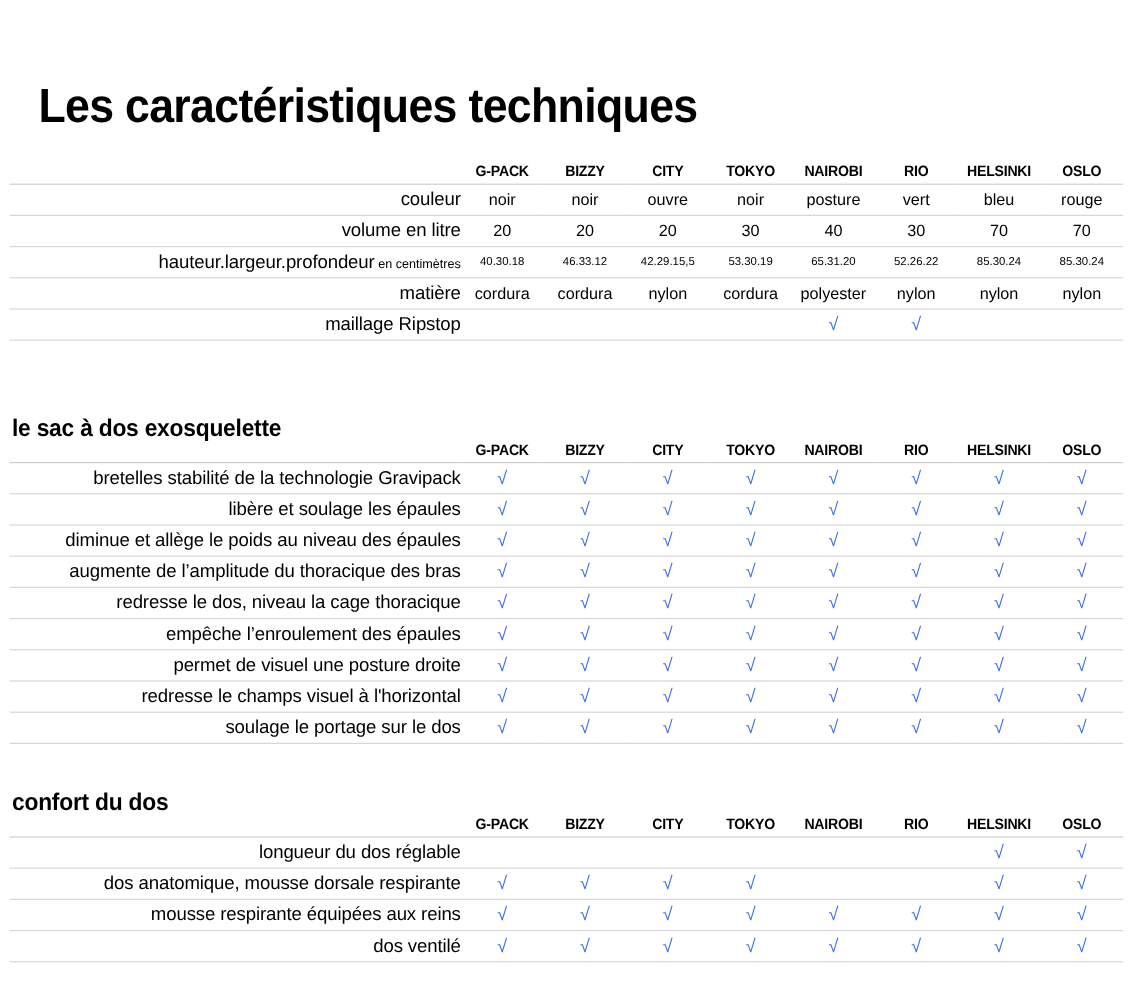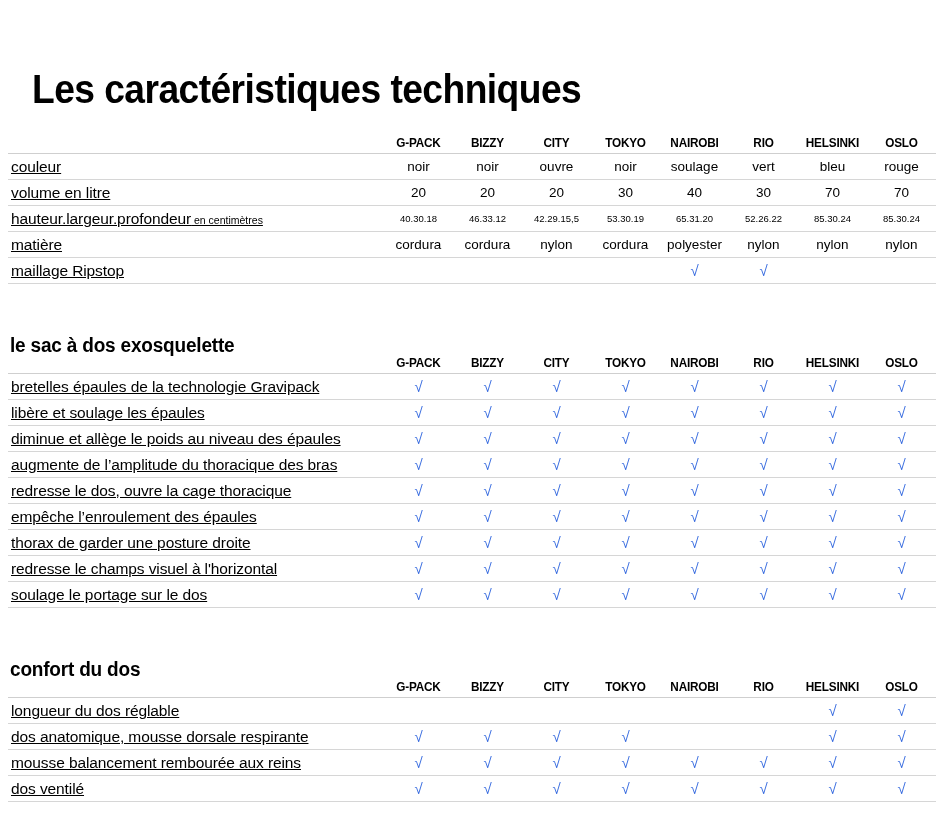--- a/index.html
+++ b/index.html
@@ -38,21 +38,21 @@
     white-space: nowrap;
   }
 
   
   .section {
     position: absolute;
     left: 8px;
     width: 928px;
   }
   #section-0 { top: 136px; }
-  #section-1 { top: 328px; }
+  #section-1 { top: 340px; }
   #section-2 { top: 652px; }
 
   .section-head {
     position: relative;
     height: 28px;
   }
   .section-title {
     position: absolute;
     left: 2px;
     bottom: 1px;
@@ -91,25 +91,24 @@
   }
 
   table.spec td {
     border-bottom: 1px solid #d6d6d6;
     height: 25px;
     padding: 0;
     vertical-align: middle;
   }
   table.spec td.label {
     font-size: 15.5px;
-    text-align: left;
+    text-align: right;
     padding-left: 3px;
     white-space: nowrap;
     letter-spacing: -0.1px;
-    text-decoration: underline;
   }
   table.spec td.label .sub {
     font-size: 10.5px;
     letter-spacing: 0;
   }
   table.spec td.val {
     font-size: 13.5px;
     text-align: center;
     white-space: nowrap;
   }
@@ -157,21 +156,21 @@
           <th class="col-head">OSLO</th>
         </tr>
       </thead>
       <tbody>
           <tr>
             <td class="label"><span>couleur</span></td>
             <td class="val">noir</td>
             <td class="val">noir</td>
             <td class="val">ouvre</td>
             <td class="val">noir</td>
-            <td class="val">soulage</td>
+            <td class="val">posture</td>
             <td class="val">vert</td>
             <td class="val">bleu</td>
             <td class="val">rouge</td>
           </tr>
           <tr>
             <td class="label"><span>volume en litre</span></td>
             <td class="val">20</td>
             <td class="val">20</td>
             <td class="val">20</td>
             <td class="val">30</td>
@@ -241,21 +240,21 @@
           <th class="col-head">CITY</th>
           <th class="col-head">TOKYO</th>
           <th class="col-head">NAIROBI</th>
           <th class="col-head">RIO</th>
           <th class="col-head">HELSINKI</th>
           <th class="col-head">OSLO</th>
         </tr>
       </thead>
       <tbody>
           <tr>
-            <td class="label"><span>bretelles épaules de la technologie Gravipack</span></td>
+            <td class="label"><span>bretelles stabilité de la technologie Gravipack</span></td>
             <td class="val"><span class="check" style="color: rgb(60, 111, 224);">√</span></td>
             <td class="val"><span class="check" style="color: rgb(60, 111, 224);">√</span></td>
             <td class="val"><span class="check" style="color: rgb(60, 111, 224);">√</span></td>
             <td class="val"><span class="check" style="color: rgb(60, 111, 224);">√</span></td>
             <td class="val"><span class="check" style="color: rgb(60, 111, 224);">√</span></td>
             <td class="val"><span class="check" style="color: rgb(60, 111, 224);">√</span></td>
             <td class="val"><span class="check" style="color: rgb(60, 111, 224);">√</span></td>
             <td class="val"><span class="check" style="color: rgb(60, 111, 224);">√</span></td>
           </tr>
           <tr>
@@ -285,21 +284,21 @@
             <td class="val"><span class="check" style="color: rgb(60, 111, 224);">√</span></td>
             <td class="val"><span class="check" style="color: rgb(60, 111, 224);">√</span></td>
             <td class="val"><span class="check" style="color: rgb(60, 111, 224);">√</span></td>
             <td class="val"><span class="check" style="color: rgb(60, 111, 224);">√</span></td>
             <td class="val"><span class="check" style="color: rgb(60, 111, 224);">√</span></td>
             <td class="val"><span class="check" style="color: rgb(60, 111, 224);">√</span></td>
             <td class="val"><span class="check" style="color: rgb(60, 111, 224);">√</span></td>
             <td class="val"><span class="check" style="color: rgb(60, 111, 224);">√</span></td>
           </tr>
           <tr>
-            <td class="label"><span>redresse le dos, ouvre la cage thoracique</span></td>
+            <td class="label"><span>redresse le dos, niveau la cage thoracique</span></td>
             <td class="val"><span class="check" style="color: rgb(60, 111, 224);">√</span></td>
             <td class="val"><span class="check" style="color: rgb(60, 111, 224);">√</span></td>
             <td class="val"><span class="check" style="color: rgb(60, 111, 224);">√</span></td>
             <td class="val"><span class="check" style="color: rgb(60, 111, 224);">√</span></td>
             <td class="val"><span class="check" style="color: rgb(60, 111, 224);">√</span></td>
             <td class="val"><span class="check" style="color: rgb(60, 111, 224);">√</span></td>
             <td class="val"><span class="check" style="color: rgb(60, 111, 224);">√</span></td>
             <td class="val"><span class="check" style="color: rgb(60, 111, 224);">√</span></td>
           </tr>
           <tr>
@@ -307,21 +306,21 @@
             <td class="val"><span class="check" style="color: rgb(60, 111, 224);">√</span></td>
             <td class="val"><span class="check" style="color: rgb(60, 111, 224);">√</span></td>
             <td class="val"><span class="check" style="color: rgb(60, 111, 224);">√</span></td>
             <td class="val"><span class="check" style="color: rgb(60, 111, 224);">√</span></td>
             <td class="val"><span class="check" style="color: rgb(60, 111, 224);">√</span></td>
             <td class="val"><span class="check" style="color: rgb(60, 111, 224);">√</span></td>
             <td class="val"><span class="check" style="color: rgb(60, 111, 224);">√</span></td>
             <td class="val"><span class="check" style="color: rgb(60, 111, 224);">√</span></td>
           </tr>
           <tr>
-            <td class="label"><span>thorax de garder une posture droite</span></td>
+            <td class="label"><span>permet de visuel une posture droite</span></td>
             <td class="val"><span class="check" style="color: rgb(60, 111, 224);">√</span></td>
             <td class="val"><span class="check" style="color: rgb(60, 111, 224);">√</span></td>
             <td class="val"><span class="check" style="color: rgb(60, 111, 224);">√</span></td>
             <td class="val"><span class="check" style="color: rgb(60, 111, 224);">√</span></td>
             <td class="val"><span class="check" style="color: rgb(60, 111, 224);">√</span></td>
             <td class="val"><span class="check" style="color: rgb(60, 111, 224);">√</span></td>
             <td class="val"><span class="check" style="color: rgb(60, 111, 224);">√</span></td>
             <td class="val"><span class="check" style="color: rgb(60, 111, 224);">√</span></td>
           </tr>
           <tr>
@@ -396,21 +395,21 @@
             <td class="val"><span class="check" style="color: rgb(60, 111, 224);">√</span></td>
             <td class="val"><span class="check" style="color: rgb(60, 111, 224);">√</span></td>
             <td class="val"><span class="check" style="color: rgb(60, 111, 224);">√</span></td>
             <td class="val"><span class="check" style="color: rgb(60, 111, 224);">√</span></td>
             <td class="val"><span class="empty"></span></td>
             <td class="val"><span class="empty"></span></td>
             <td class="val"><span class="check" style="color: rgb(60, 111, 224);">√</span></td>
             <td class="val"><span class="check" style="color: rgb(60, 111, 224);">√</span></td>
           </tr>
           <tr>
-            <td class="label"><span>mousse balancement rembourée aux reins</span></td>
+            <td class="label"><span>mousse respirante équipées aux reins</span></td>
             <td class="val"><span class="check" style="color: rgb(60, 111, 224);">√</span></td>
             <td class="val"><span class="check" style="color: rgb(60, 111, 224);">√</span></td>
             <td class="val"><span class="check" style="color: rgb(60, 111, 224);">√</span></td>
             <td class="val"><span class="check" style="color: rgb(60, 111, 224);">√</span></td>
             <td class="val"><span class="check" style="color: rgb(60, 111, 224);">√</span></td>
             <td class="val"><span class="check" style="color: rgb(60, 111, 224);">√</span></td>
             <td class="val"><span class="check" style="color: rgb(60, 111, 224);">√</span></td>
             <td class="val"><span class="check" style="color: rgb(60, 111, 224);">√</span></td>
           </tr>
           <tr>

